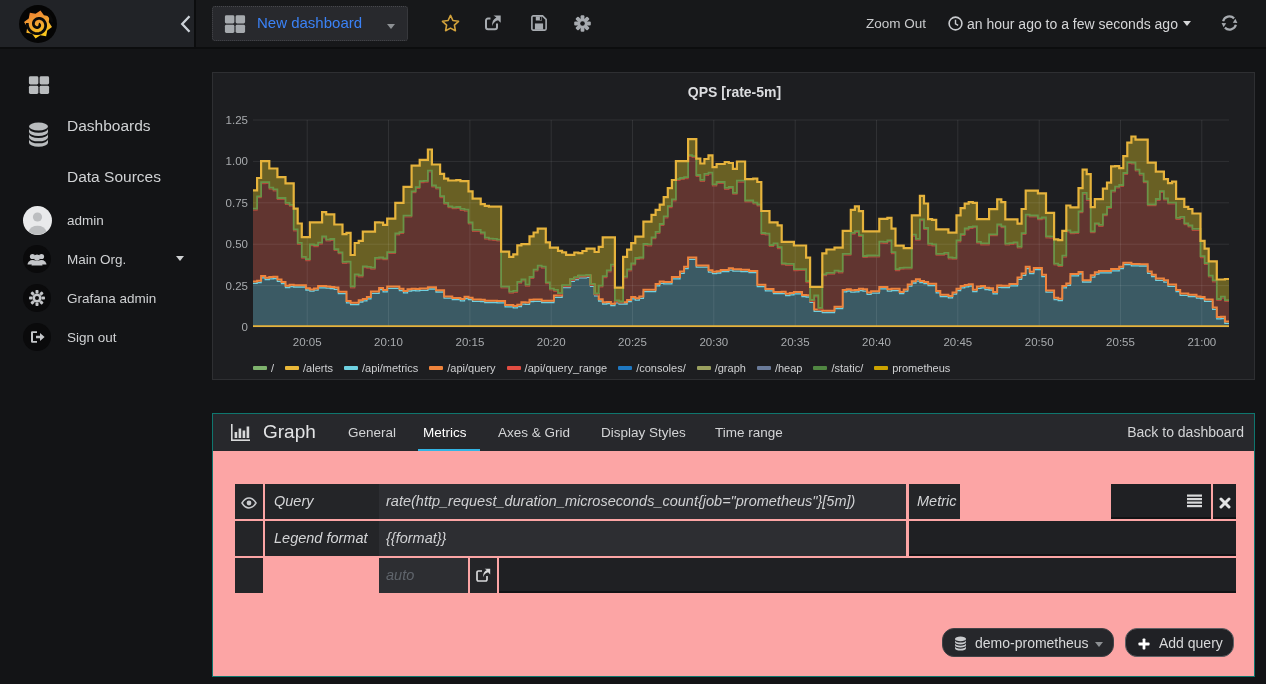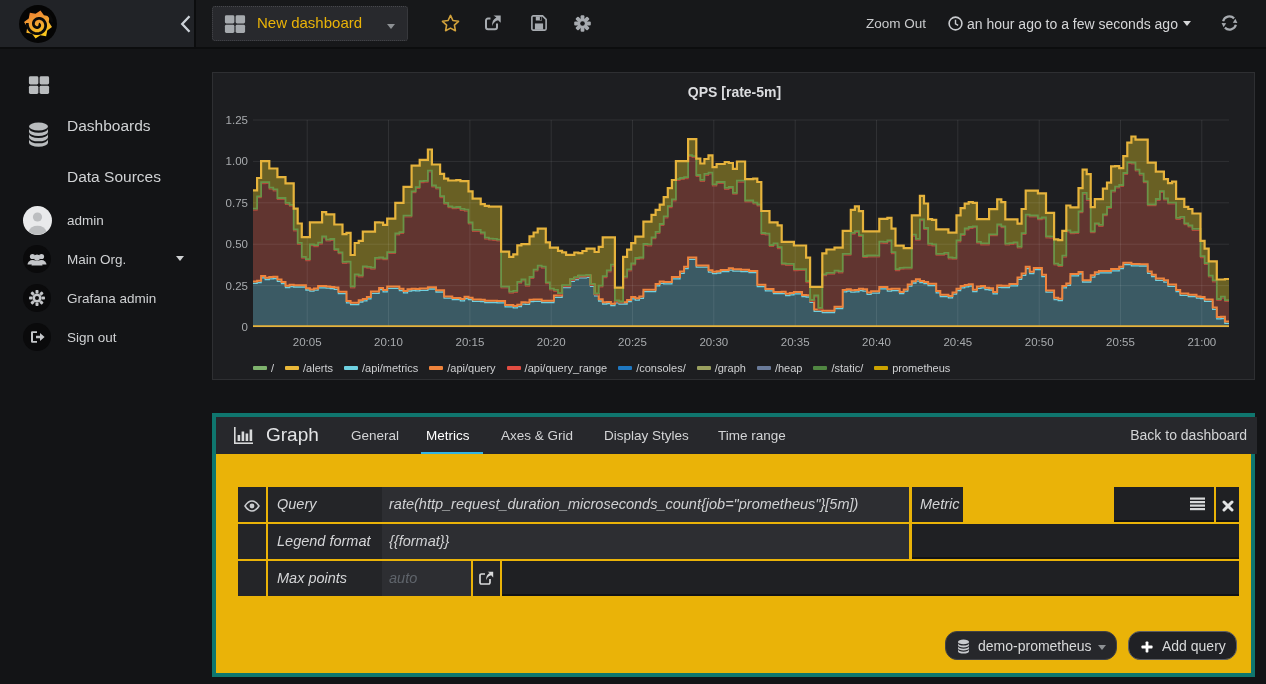--- a/index.html
+++ b/index.html
@@ -2,36 +2,36 @@
 <html><head><meta charset="utf-8"><style>
 * { margin:0; padding:0; box-sizing:border-box; }
 html,body { width:1266px; height:684px; background:#131416; overflow:hidden;
   font-family:"Liberation Sans", sans-serif; color:#d8d9da; }
 .abs { position:absolute; }
 
 #navbar { position:absolute; left:0; top:0; width:1266px; height:49px; background:#17181a; border-bottom:2px solid #0c0d0e; }
 #navlogo { position:absolute; left:0; top:0; width:196px; height:47px; background:#212327; border-right:2px solid #0c0d0e; }
 #newdash { position:absolute; left:212px; top:6px; width:196px; height:35px; background:#28292d;
   border:1px dotted #47484c; border-radius:3px; }
-#newdash .txt { position:absolute; left:44px; top:7px; font-size:15px; color:#eab308; }
+#newdash .txt { position:absolute; left:44px; top:7px; font-size:15px; color:#3b82f6; }
 .navico { position:absolute; top:13px; }
 .caret { width:0; height:0; border-left:4.5px solid transparent; border-right:4.5px solid transparent; border-top:5px solid #8d9093; display:inline-block; }
 #zoomout { position:absolute; left:866px; top:16px; font-size:13.5px; color:#c9cacc; }
 #timepick { position:absolute; left:948px; top:16px; font-size:14px; color:#d5d6d8; }
 
 .sideitem { position:absolute; font-size:15.5px; color:#d0d2d4;margin-top:41px; }
 .sideitem2 { position:absolute; font-size:13.5px; color:#cfd1d3; }
 
 #panel1 { position:absolute; left:212px; top:72px; width:1043px; height:308px; background:#1d1e21; border:1px solid #2e2f32; }
 #ptitle { position:absolute; left:0; top:11px; width:1043px; text-align:center; font-size:14px; font-weight:bold; color:#dcdde0; }
 .axlab { font-size:11.5px; fill:#a8abae; font-family:"Liberation Sans",sans-serif; }
 .litem { display:inline-block; margin-right:11px; }
 .lico { display:inline-block; width:14px; height:4px; border-radius:1px; margin-right:4px; position:relative; top:-2px; }
 .lname { font-size:11px; color:#cfd0d2; }
-#panel2 { position:absolute; left:212px; top:413px; width:1043px; height:264px; background:#eab308; border:4px solid #0f766e; }
+#panel2 { position:absolute; left:212px; top:413px; width:1043px; height:264px; background:#fca5a5; border:1px solid #0f766e; }
 #edhead { position:absolute; left:0; top:0; width:1041px; height:37px; background:#27282c; }
 #edhead .gtitle { position:absolute; left:50px; top:7px; font-size:19px; color:#e3e4e6; }
 .tab { position:absolute; top:11px; font-size:13.5px; color:#d3d4d6; }
 #backlink { position:absolute; right:10px; top:10px; font-size:14px; color:#d3d4d6; }
 .row { position:absolute; left:22px; height:35px;font-style:italic; }
 .cell { position:absolute; top:0; height:35px; background:#242528; }
 .cell.inp { background:#2d2e32; }
 .cell.dark { background:#1f2023; border-bottom:2px solid #121315; }
 .lbl { font-size:14.5px; color:#d4d5d7; line-height:35px; padding-left:9px; }
 .qtxt { font-size:14.5px; color:#d0d1d3; line-height:35px; padding-left:7px; white-space:nowrap; overflow:hidden; }
@@ -297,23 +297,20 @@
         <div class="lbl">Legend format</div>
       </div>
     <div class="cell inp" style="left:144px;width:527px">
         <div class="qtxt">{{format}}</div>
       </div>
     <div class="cell dark" style="left:674px;width:327px"></div>
   </div>
 
   <div class="row" style="top:144px;width:1001px">
     <div class="cell" style="left:0;width:28px"></div>
-    <div class="cell" style="left:30px;width:114px">
-        <div class="lbl">Max points</div>
-      </div>
     <div class="cell inp" style="left:144px;width:89px">
         <div class="qtxt ph">auto</div>
       </div>
     <div class="cell" style="left:235px;width:27px">
         <div style="position:absolute;left:6px;top:10px"><svg width="15" height="14" viewBox="0 0 15 14">
             <path d="M11 8 v3.6 a1.4 1.4 0 0 1 -1.4 1.4 H2.4 A1.4 1.4 0 0 1 1 11.6 V4.4 A1.4 1.4 0 0 1 2.4 3 H6" fill="none" stroke="#d8d9da" stroke-width="1.7"></path>
             <path d="M8.6 0.8 h5.6 v5.6 l-2.1-2.1 c-2.6,0.8-4.2,2.4-4.9,4.9 c-0.3-3.4,1-5.6,3.5-7.1 Z" fill="#d8d9da"></path>
           </svg></div>
       </div>
     <div class="cell dark" style="left:264px;width:737px"></div>

